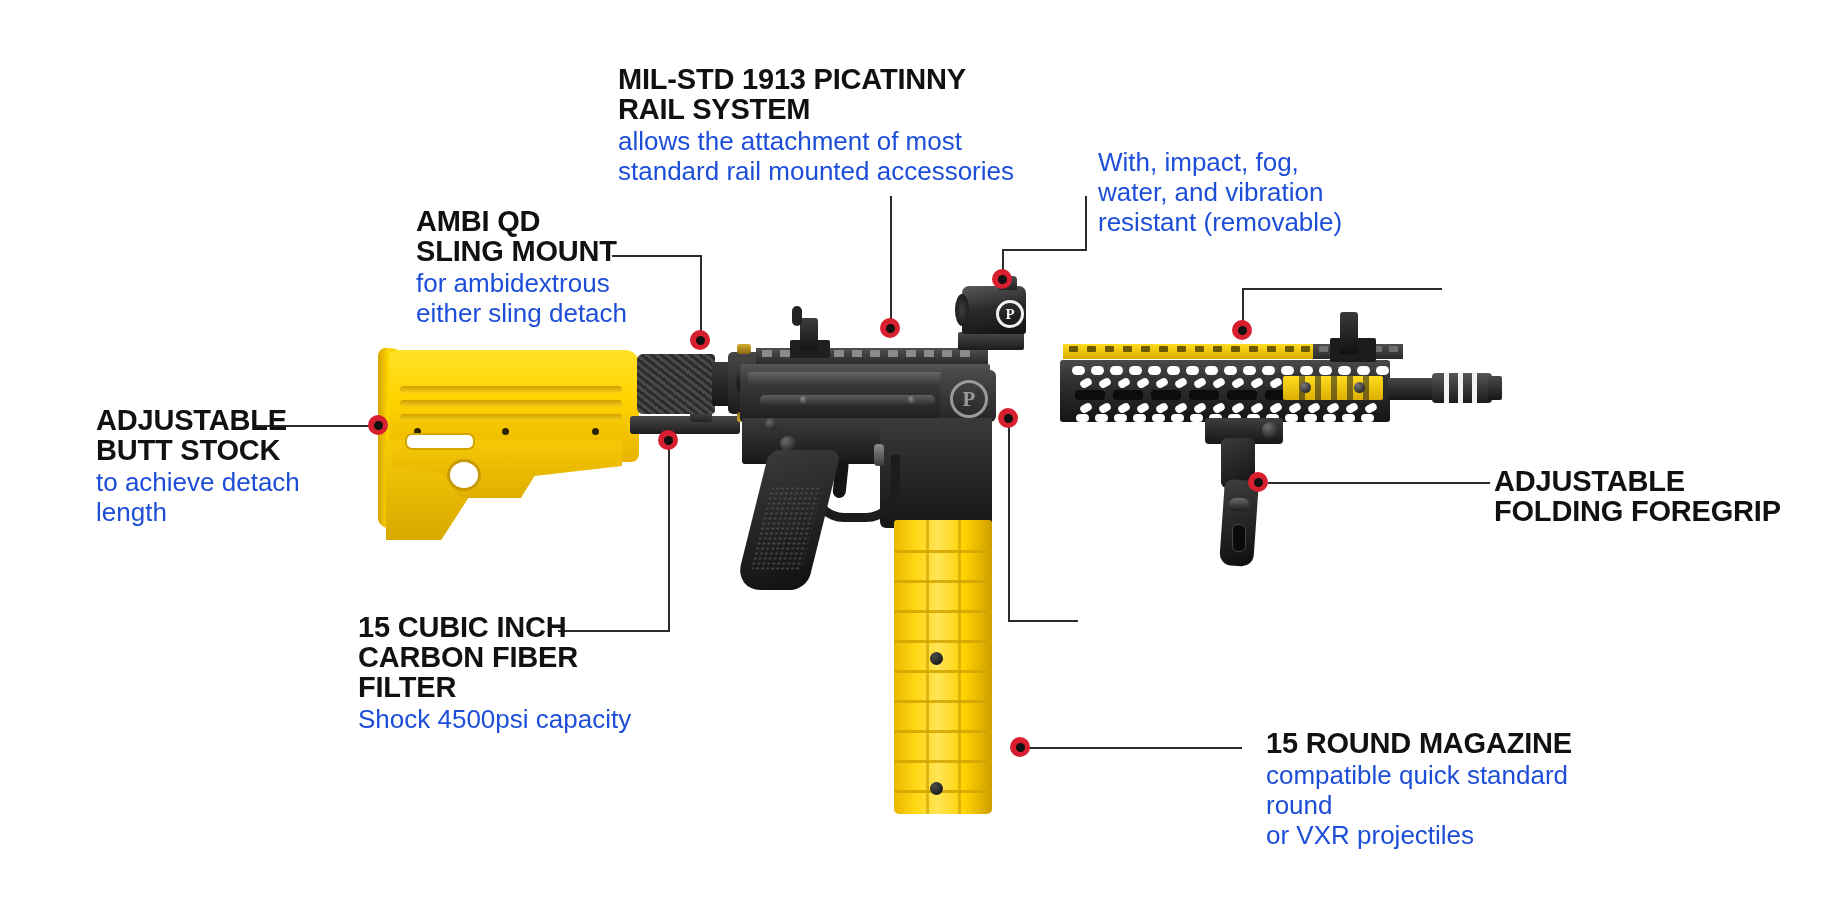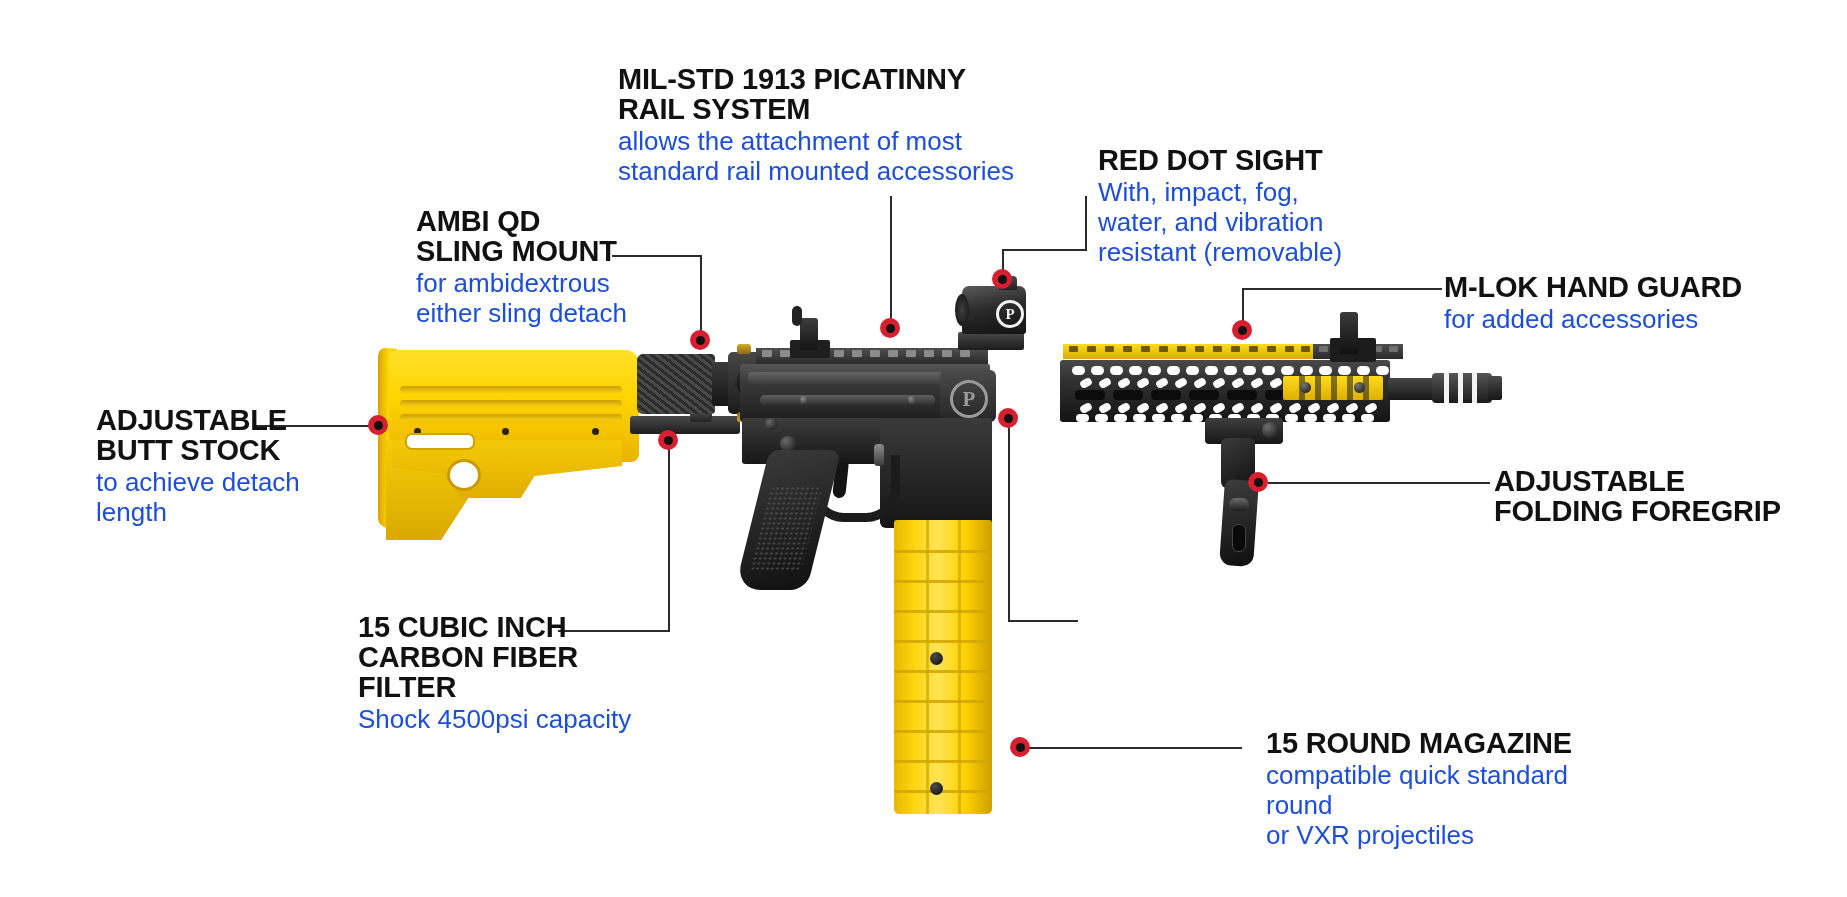--- a/index.html
+++ b/index.html
@@ -543,37 +543,32 @@
   <div class="dot" style="left:1010px;top:737px;"></div>
 
   <div class="callout" style="left:618px;top:64px;width:400px;">
     <div class="ttl">MIL-STD 1913 PICATINNY
 RAIL SYSTEM</div>
     <div class="sub">allows the attachment of most
 standard rail mounted accessories</div>
   </div>
 
   <div class="callout" style="left:1098px;top:145px;width:300px;">
-    <div class="ttl">RED DOT SIGHT</div>
     <div class="sub">With, impact, fog,
 water, and vibration
 resistant (removable)</div>
   </div>
 
   <div class="callout" style="left:416px;top:206px;width:230px;">
     <div class="ttl">AMBI QD
 SLING MOUNT</div>
     <div class="sub">for ambidextrous
 either sling detach</div>
   </div>
 
-  <div class="callout" style="left:1444px;top:272px;width:380px;">
-    <div class="ttl">M-LOK HAND GUARD</div>
-    <div class="sub">for added accessories</div>
-  </div>
 
   <div class="callout" style="left:96px;top:405px;width:260px;">
     <div class="ttl">ADJUSTABLE
 BUTT STOCK</div>
     <div class="sub">to achieve detach
 length</div>
   </div>
 
   <div class="callout" style="left:1494px;top:466px;width:330px;">
     <div class="ttl">ADJUSTABLE

